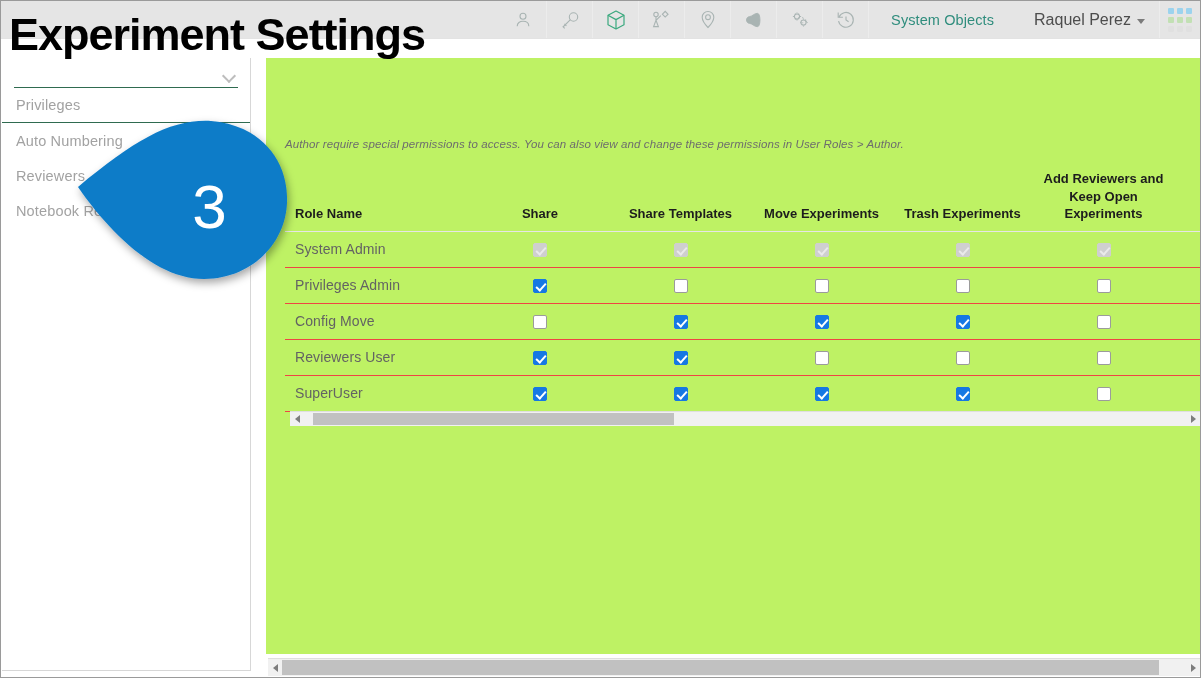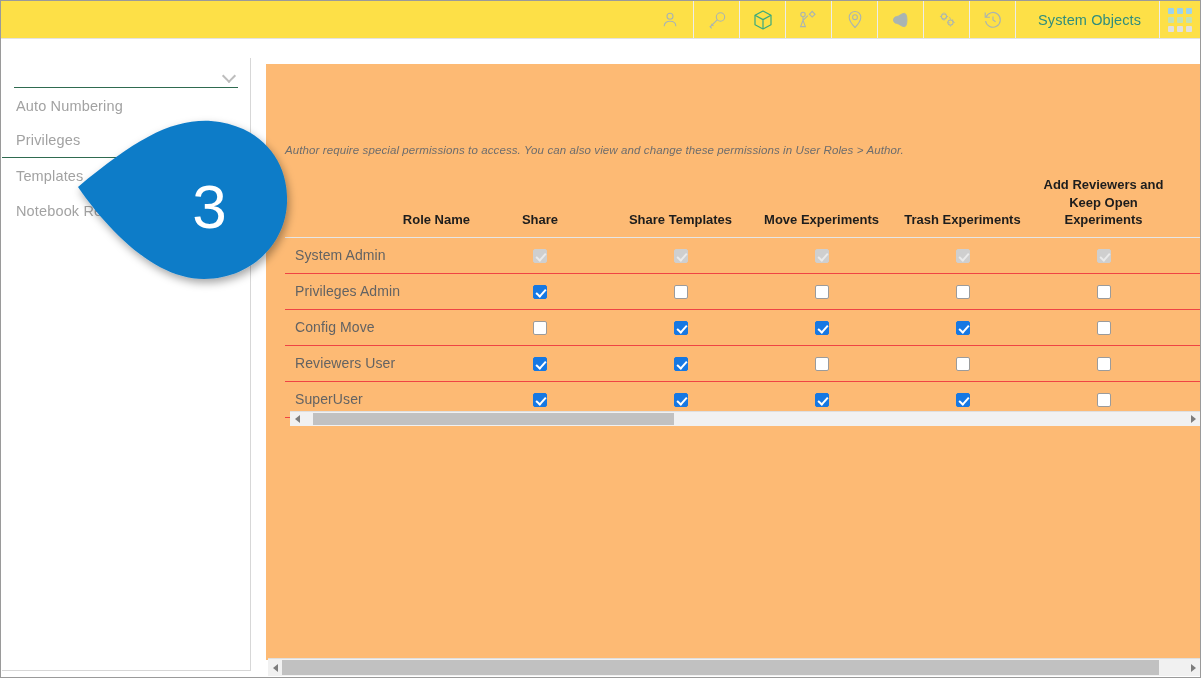--- a/index.html
+++ b/index.html
@@ -14,21 +14,21 @@
     width: 1201px; height: 678px;
     border: 1px solid #9a9a9a;
     background: #ffffff;
     overflow: hidden;
   }
 
   
   .header {
     position: absolute; left: 0; top: 0;
     width: 1199px; height: 38px;
-    background: #fde047;
+    background: #e5e5e5;
     border-bottom: 1px solid #e3e3e3;
     display: flex; align-items: stretch; justify-content: flex-end;
   }
   .icon-group { display: flex; align-items: stretch; }
   .hicon {
     width: 46px; display: flex; align-items: center; justify-content: center;
     border-left: 1px solid #ececec;
   }
   .hicon:first-child { border-left: none; }
   .hicon svg { display: block; }
@@ -86,23 +86,23 @@
     height: 35px; display: flex; align-items: center;
     padding-left: 14px;
     font-size: 14.5px; color: #a2a2a2;
     letter-spacing: .15px;
     white-space: nowrap;
   }
   .side-item.underlined { border-bottom: 1px solid #2f6b50; }
 
   
   .content {
-    position: absolute; left: 265px; top: 63px;
+    position: absolute; left: 265px; top: 57px;
     width: 934px; height: 596px;
-    background: #fdba74;
+    background: #bef264;
     overflow: hidden;
   }
   .note {
     position: absolute; left: 19px; top: 80px;
     font-size: 11.5px; font-style: italic; color: #6d6d6d;
     white-space: nowrap; letter-spacing: .1px;
   }
 
   
   .table-wrap {
@@ -115,21 +115,21 @@
     table-layout: fixed;
     width: 1000px;
   }
   table.perm th {
     font-size: 13px; font-weight: bold; color: #1d1d1d;
     vertical-align: bottom;
     padding-bottom: 8px;
     text-align: center;
     line-height: 1.35;
   }
-  table.perm th.rolecol { text-align: right; padding-left: 10px; }
+  table.perm th.rolecol { text-align: left; padding-left: 10px; }
   table.perm tr.headrow th { border-bottom: 1px solid #e6e6e6; }
   table.perm td {
     height: 36px;
     border-bottom: 1px solid #ef4444;
     text-align: center;
     font-size: 14px; color: #636363;
   }
   table.perm td.rolecol { text-align: left; padding-left: 10px; letter-spacing: .1px; }
 
   .cb {
@@ -262,20 +262,24 @@
           <path d="M11 7.4V11l2.6 1.8"></path>
         </svg>
       </div>
 
     </div>
 
     <div class="header-link">
       <span>System Objects</span>
     </div>
 
+    <div class="header-user">
+      <span>Raquel Perez</span>
+      <span class="caret-down"></span>
+    </div>
 
     <div class="grid-dots">
       <div class="gd">
         <i style="background:#9bd3ee"></i>
           <i style="background:#9bd3ee"></i>
           <i style="background:#9bd3ee"></i>
         <i style="background:#c2e0b4"></i>
           <i style="background:#c2e0b4"></i>
           <i style="background:#c2e0b4"></i>
         <i style="background:#e0e0e0"></i>
@@ -285,28 +289,28 @@
     </div>
   </div>
 
   <div class="sidebar">
 
     <div class="side-select">
       <span class="ss-text"></span>
       <span class="ss-chev"></span>
     </div>
 
+    <div class="side-item underlined">
+      <span>Privileges</span>
+    </div>
     <div class="side-item">
       <span>Auto Numbering</span>
     </div>
-    <div class="side-item underlined">
-      <span>Privileges</span>
-    </div>
     <div class="side-item">
-      <span>Templates</span>
+      <span>Reviewers</span>
     </div>
     <div class="side-item">
       <span>Notebook Requirements</span>
     </div>
   </div>
 
   <div class="content">
 
     <div class="note">Author require special permissions to access. You can also view and change these permissions in User Roles &gt; Author.</div>
 
@@ -402,20 +406,21 @@
         <span class="tri-l"></span>
       </div>
     <div class="track">
       <div class="thumb" id="page-thumb" style="left: 0%; width: 97%;"></div>
     </div>
     <div class="arrow">
         <span class="tri-r"></span>
       </div>
   </div>
 
+  <div class="overlay-title">Experiment Settings</div>
 
   <div class="callout">
     <svg width="215" height="165" viewBox="0 0 215 165">
       <defs>
         <filter id="cshadow" x="-30%" y="-30%" width="170%" height="170%">
           <feDropShadow dx="2" dy="4" stdDeviation="4" flood-color="#000000" flood-opacity="0.35"></feDropShadow>
         </filter>
       </defs>
       <path d="M2 68 C 60 20, 95 0, 135 2 C 185 6, 213 42, 211 84 C 209 128, 172 160, 128 160 C 80 160, 34 114, 2 68 Z" fill="#0d7bc8" filter="url(#cshadow)"></path>
     </svg>

